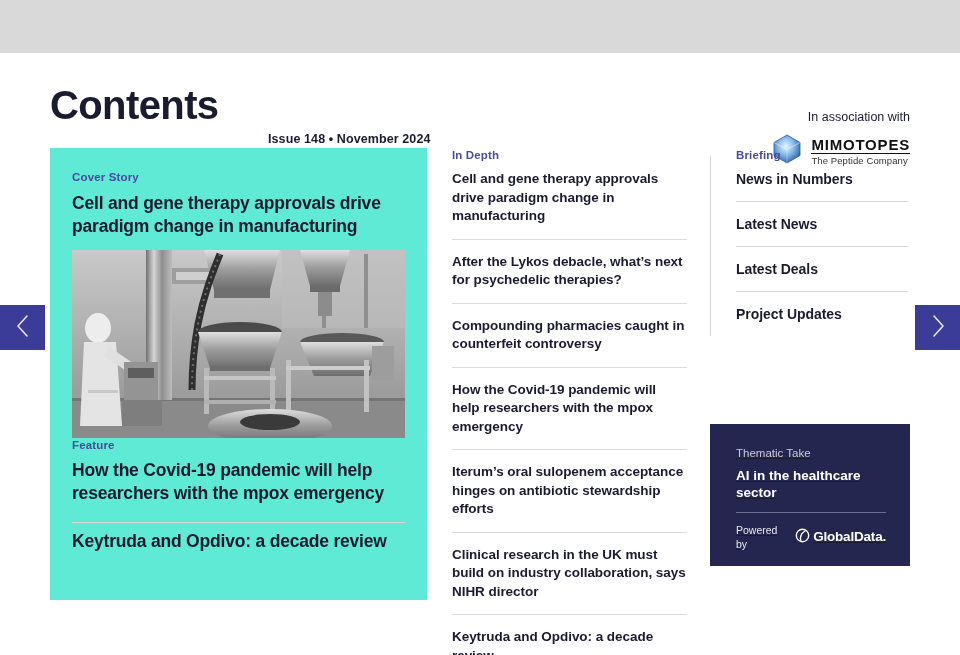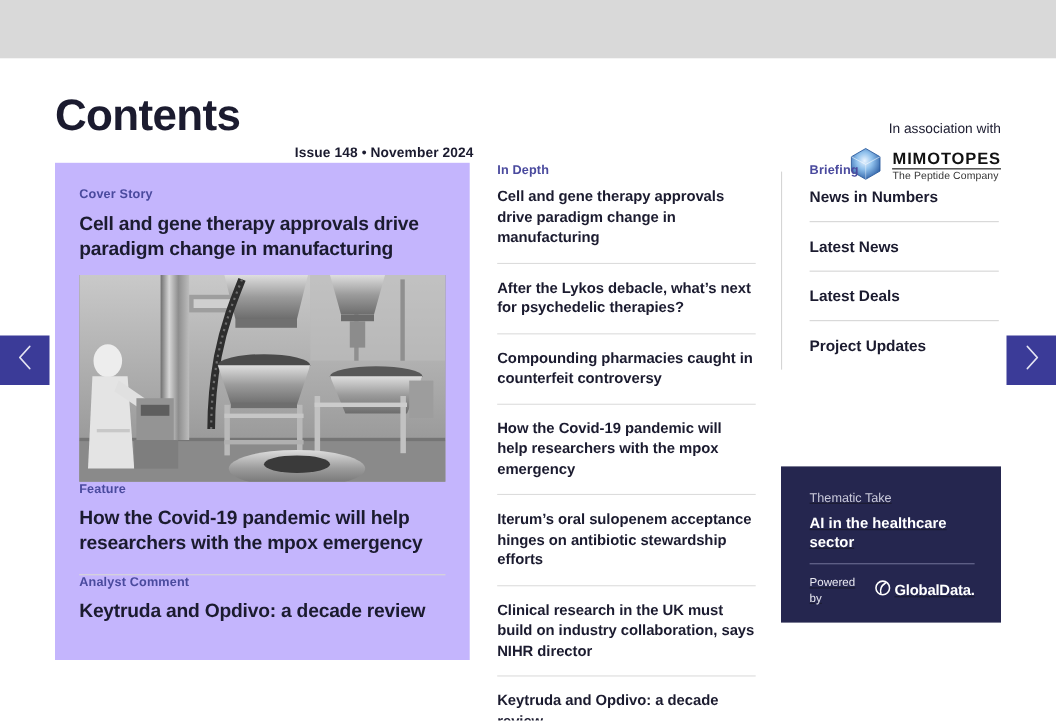--- a/index.html
+++ b/index.html
@@ -124,21 +124,21 @@
     left: 0; top: 95px;
     width: 960px;
   }
 
   
   .cover-card {
     position: absolute;
     left: 50px; top: 0;
     width: 377px;
     height: 452px;
-    background: #c4b5fd;
+    background: #5eead4;
     padding: 22px 22px 0 22px;
   }
 
   .kicker {
     font-size: 11.5px;
     font-weight: 700;
     color: #4a4a9e;
     letter-spacing: 0.15px;
     line-height: 14px;
   }
@@ -414,21 +414,20 @@
       </div>
 
       <div class="cover-block">
         <div class="kicker">Feature</div>
         <div class="cover-sub-headline">How the Covid-19 pandemic will help researchers with the mpox emergency</div>
       </div>
 
       <div class="card-rule"></div>
 
       <div class="cover-block">
-        <div class="kicker">Analyst Comment</div>
         <div class="cover-sub-headline">Keytruda and Opdivo: a decade review</div>
       </div>
     </div>
 
     <div class="depth-col">
       <div class="col-kicker">In Depth</div>
 
       <div class="depth-item">Cell and gene therapy approvals drive paradigm change in manufacturing</div>
       <div class="depth-item">After the Lykos debacle, what’s next for psychedelic therapies?</div>
       <div class="depth-item">Compounding pharmacies caught in counterfeit controversy</div>

